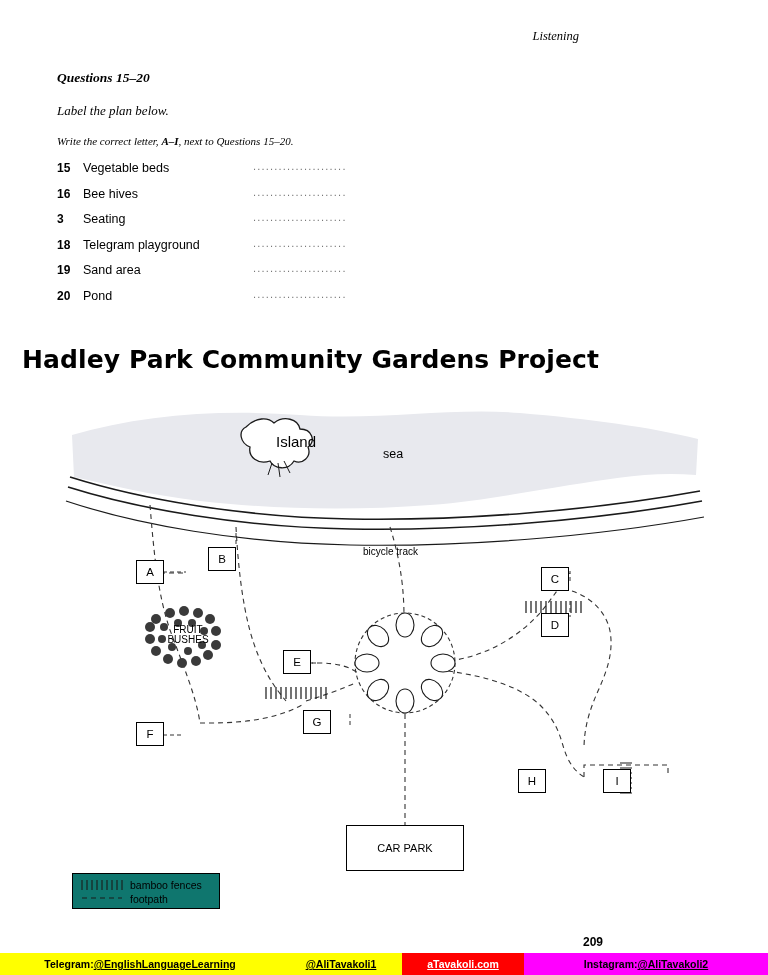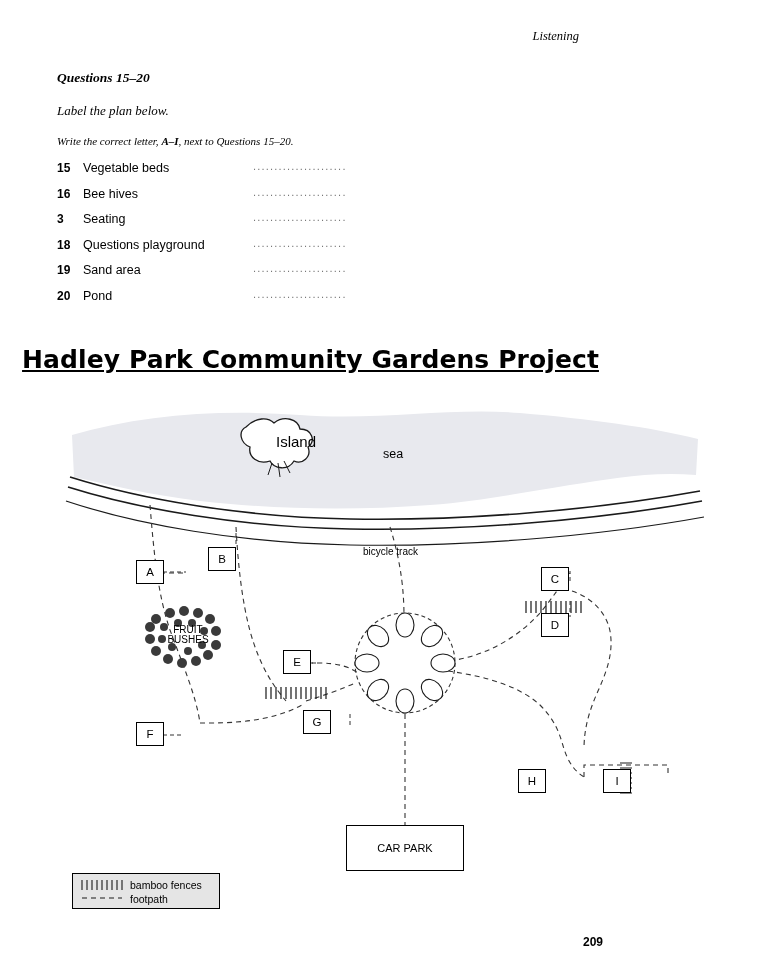--- a/index.html
+++ b/index.html
@@ -86,21 +86,20 @@
   
   .plan-title {
     position: absolute;
     left: 0; right: 0;
     top: 345px;
     text-align: center;
     font-family: "DejaVu Sans", sans-serif;
     font-weight: bold;
     font-size: 25px;
     letter-spacing: 0.1px;
-    text-decoration: underline;
   }
 
   
   .map {
     position: absolute;
     left: 50px;
     top: 405px;
     width: 670px;
     height: 510px;
   }
@@ -146,21 +145,21 @@
   }
 
   
   .legend {
     position: absolute;
     left: 72px;
     top: 873px;
     width: 148px;
     height: 36px;
     border: 1px solid #000;
-    background:#e5e5e5;
+    background:#0f766e;
     box-sizing: border-box;
   }
   .legend-row {
     position: absolute;
     font-size: 10.5px;
     font-family: "Liberation Sans", sans-serif;
   }
 
   
   .footer {
@@ -213,21 +212,21 @@
       <span class="q-label">Bee hives</span>
       <span class="q-dots">......................</span>
     </div>
     <div class="q-row">
       <span class="q-num">3</span>
       <span class="q-label">Seating</span>
       <span class="q-dots">......................</span>
     </div>
     <div class="q-row">
       <span class="q-num">18</span>
-      <span class="q-label">Questions playground</span>
+      <span class="q-label">Telegram playground</span>
       <span class="q-dots">......................</span>
     </div>
     <div class="q-row">
       <span class="q-num">19</span>
       <span class="q-label">Sand area</span>
       <span class="q-dots">......................</span>
     </div>
     <div class="q-row">
       <span class="q-num">20</span>
       <span class="q-label">Pond</span>
@@ -354,14 +353,30 @@
         <path d="M9,6 L9,16 M14,6 L14,16 M19,6 L19,16 M24,6 L24,16 M29,6 L29,16 M34,6 L34,16 M39,6 L39,16 M44,6 L44,16 M49,6 L49,16"></path>
       </g>
       <path d="M9,24 L49,24" stroke="#1a1a1a" stroke-width="1.1" stroke-dasharray="5,4" fill="none"></path>
     </svg>
     <div class="legend-row" style="left:57px; top:5px;">bamboo fences</div>
     <div class="legend-row" style="left:57px; top:19px;text-align:center;">footpath</div>
   </div>
 
   <div class="page-num">209</div>
 
+  <div class="footer">
+    <div class="fseg" style="background:#ffff00; color:#000; flex:0 0 268px;">
+      <span>Telegram: </span>
+        <span class="u">@EnglishLanguageLearning</span>
+    </div>
+    <div class="fseg" style="background:#ffff00; color:#000; flex:0 0 110px;">
+      <span class="u">@AliTavakoli1</span>
+    </div>
+    <div class="fseg" style="background:#ff0000; color:#ffffff; flex:0 0 110px;">
+      <span class="u">aTavakoli.com</span>
+    </div>
+    <div class="fseg" style="background:#ff00ff; color:#000; flex:1 1 auto;">
+      <span>Instagram: </span>
+        <span class="u">@AliTavakoli2</span>
+    </div>
+  </div>
 
 </div>
 
 </body></html>

